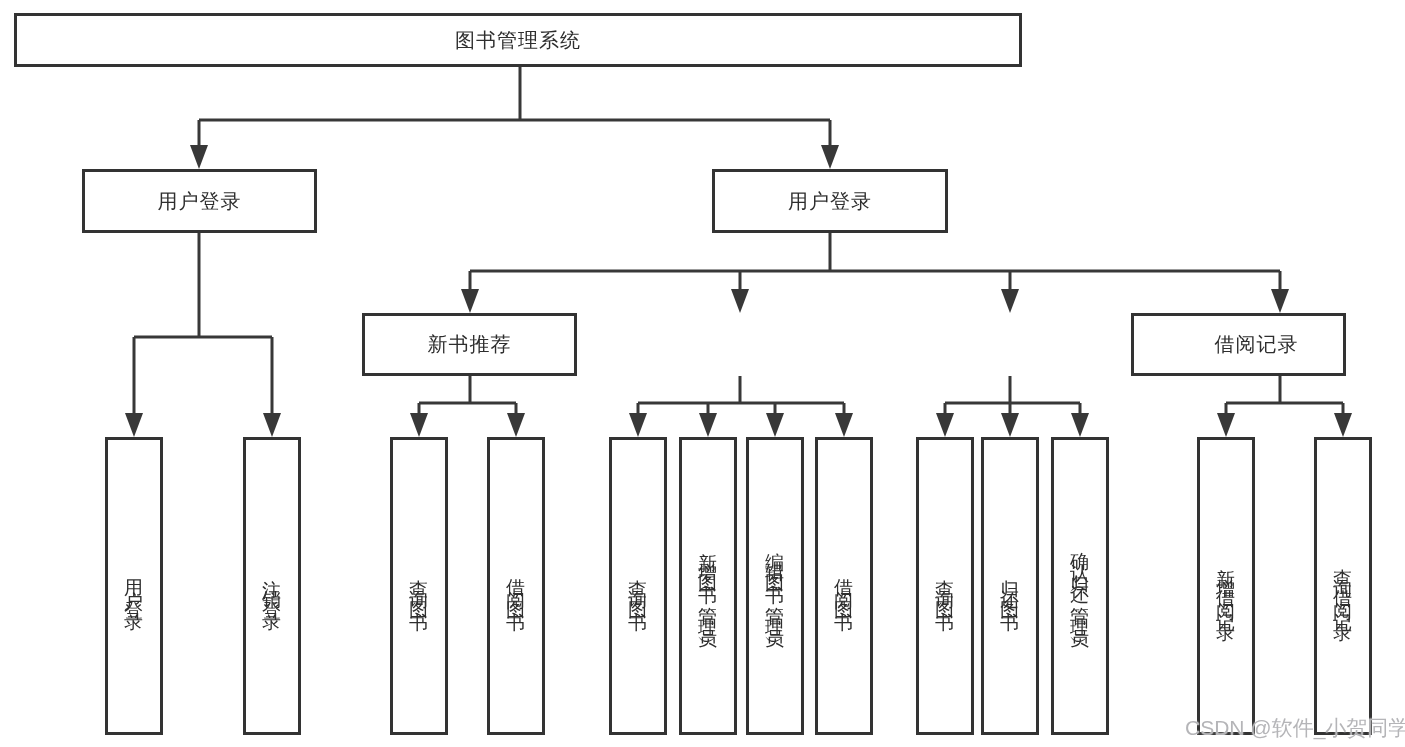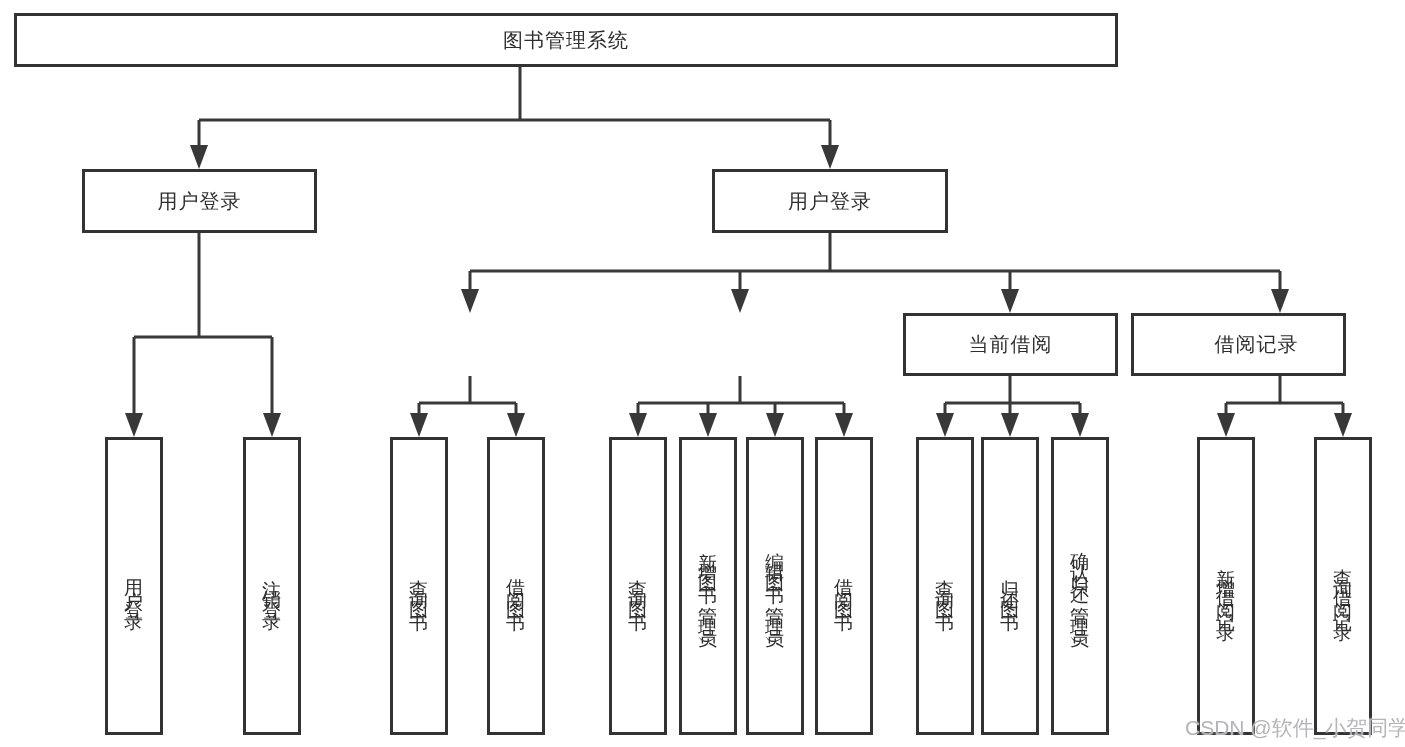--- a/index.html
+++ b/index.html
@@ -82,33 +82,33 @@
     <polygon class="ar" points="699,413 717,413 708,437"></polygon>
     <polygon class="ar" points="766,413 784,413 775,437"></polygon>
     <polygon class="ar" points="835,413 853,413 844,437"></polygon>
     <polygon class="ar" points="936,413 954,413 945,437"></polygon>
     <polygon class="ar" points="1001,413 1019,413 1010,437"></polygon>
     <polygon class="ar" points="1071,413 1089,413 1080,437"></polygon>
     <polygon class="ar" points="1217,413 1235,413 1226,437"></polygon>
     <polygon class="ar" points="1334,413 1352,413 1343,437"></polygon>
   </svg>
 
-  <div class="node h-node" style="left:14px;top:13px;width:1104px;height:54px;">
+  <div class="node h-node" style="left:14px;top:13px;width:1008px;height:54px;">
     <span>图书管理系统</span>
   </div>
 
   <div class="node h-node" style="left:82px;top:169px;width:235px;height:64px;">
     <span>用户登录</span>
   </div>
   <div class="node h-node" style="left:712px;top:169px;width:236px;height:64px;">
     <span>用户登录</span>
   </div>
 
-  <div class="node h-node" style="left:903px;top:313px;width:215px;height:63px;">
-    <span>当前借阅</span>
+  <div class="node h-node" style="left:362px;top:313px;width:215px;height:63px;">
+    <span>新书推荐</span>
   </div>
   <div class="node h-node" style="left:1131px;top:313px;width:215px;height:63px;padding-left:36px;">
     <span>借阅记录</span>
   </div>
 
   <div class="node v-node" style="left:105px;top:437px;width:58px;height:298px;">
     <span class="vtxt">用户登录</span>
   </div>
   <div class="node v-node" style="left:243px;top:437px;width:58px;height:298px;">
     <span class="vtxt">注销登录</span>

